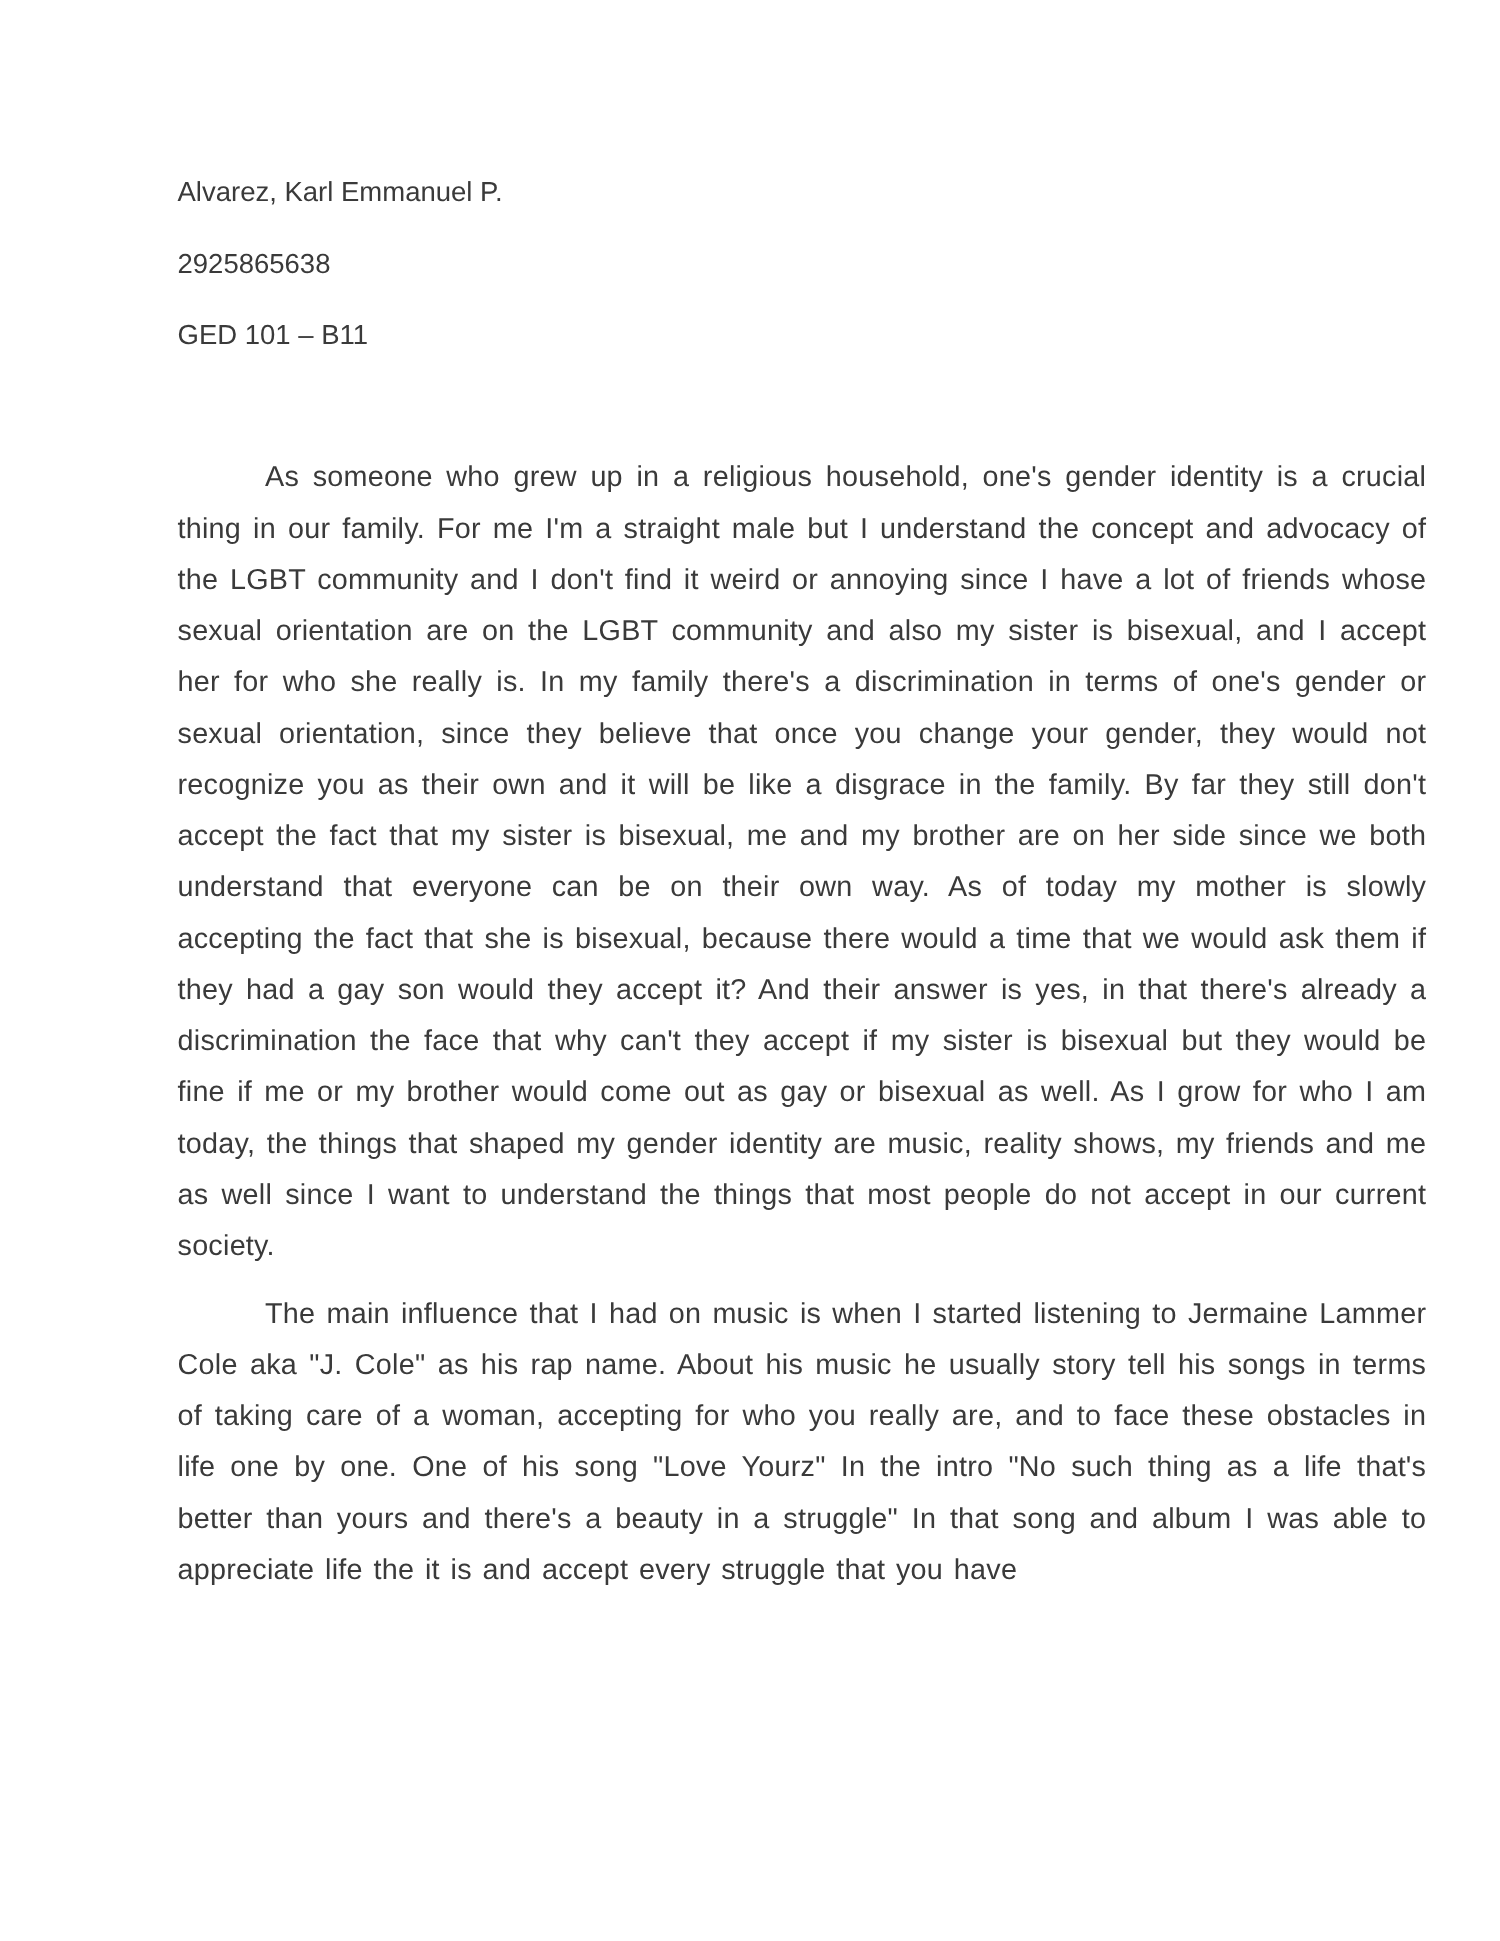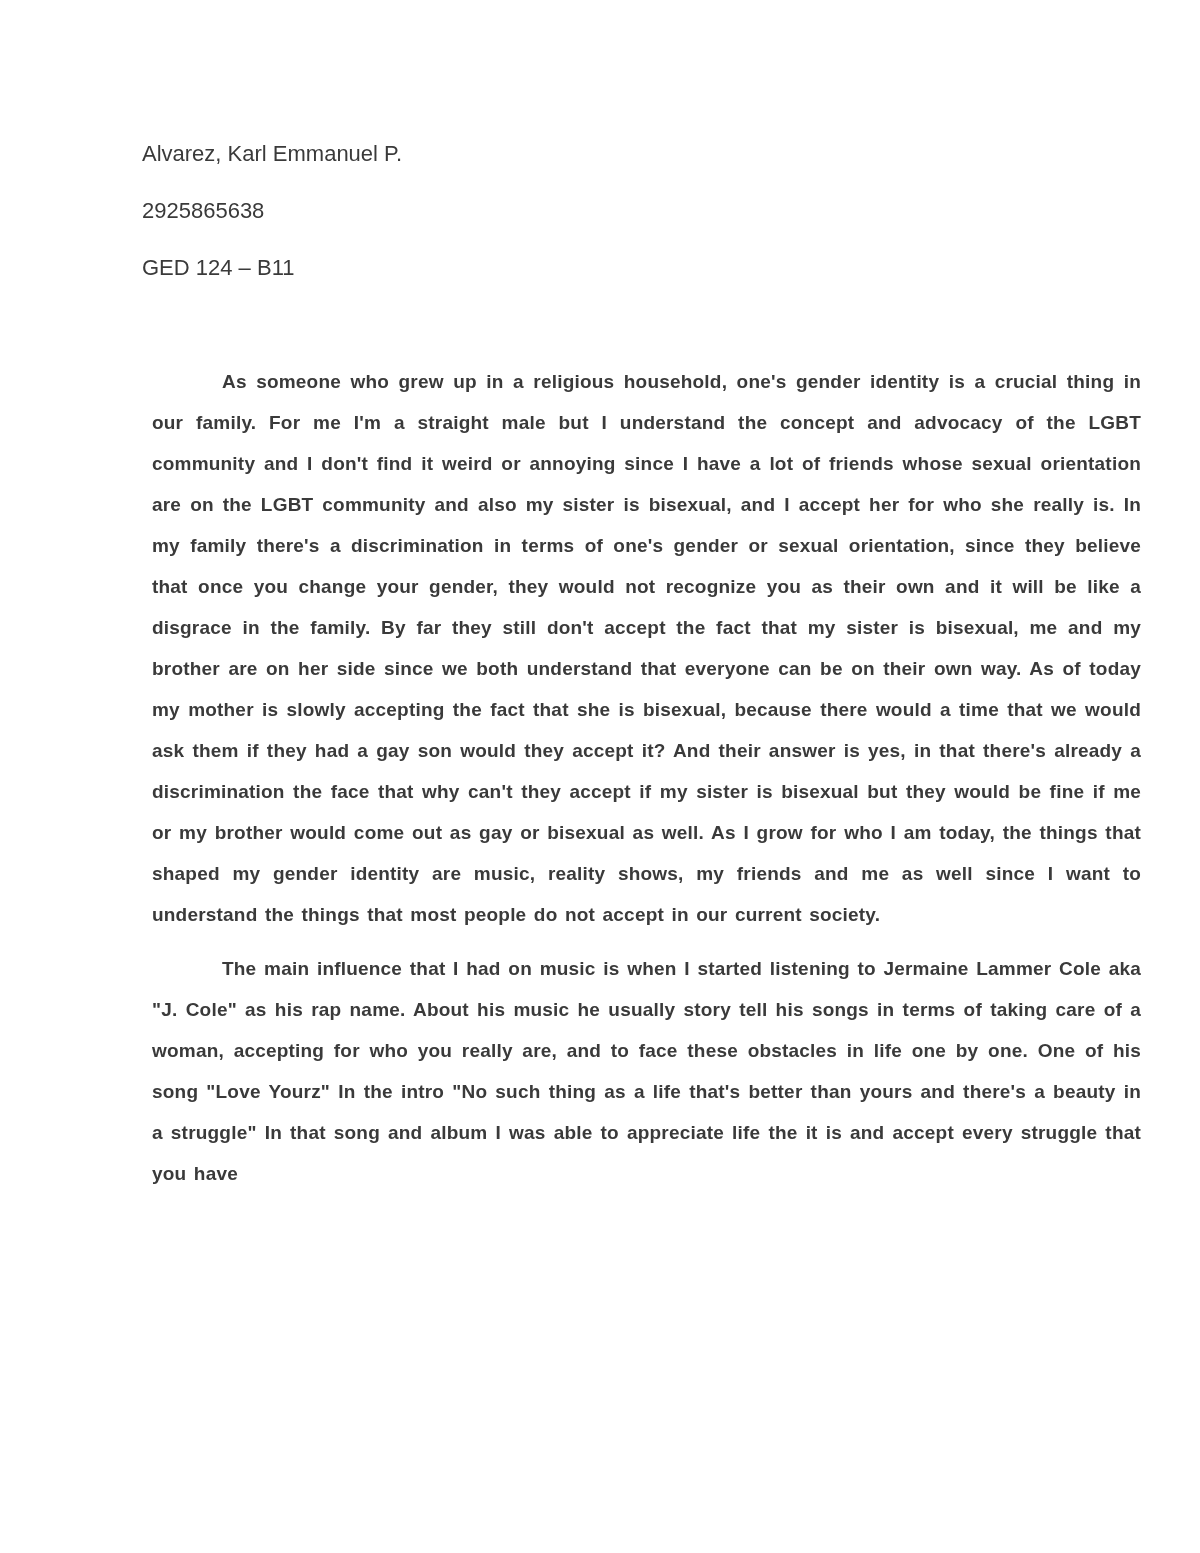--- a/index.html
+++ b/index.html
@@ -24,41 +24,40 @@
     margin: 0;
     white-space: nowrap;
   }
   .title {
     font-size: 22px;
     line-height: 57px;
     margin: 54px 0 0 0;
     text-align: center;
   }
   .body-para {
-    font-size: 19px;
+    font-size: 23px;
     line-height: 41px;
-    margin: 65px 0 0 10px;
+    margin: 65px 0 0 0;
     text-align: justify;
     text-indent: 70px;
     word-spacing: 2px;
     letter-spacing: 0.2px;
-    font-weight: bold;
   }
   .body-para + .body-para {
     margin-top: 13px;
   }
 </style>
 </head>
 <body>
 
 <div class="page">
   <div>
     <p class="hline">Alvarez, Karl Emmanuel P.</p>
     <p class="hline">2925865638</p>
-    <p class="hline">GED 124 – B11</p>
+    <p class="hline">GED 101 – B11</p>
   </div>
 
 
   <div>
     <p class="body-para">As someone who grew up in a religious household, one's gender identity is a crucial thing in our family. For me I'm a straight male but I understand the concept and advocacy of the LGBT community and I don't find it weird or annoying since I have a lot of friends whose sexual orientation are on the LGBT community and also my sister is bisexual, and I accept her for who she really is. In my family there's a discrimination in terms of one's gender or sexual orientation, since they believe that once you change your gender, they would not recognize you as their own and it will be like a disgrace in the family. By far they still don't accept the fact that my sister is bisexual, me and my brother are on her side since we both understand that everyone can be on their own way. As of today my mother is slowly accepting the fact that she is bisexual, because there would a time that we would ask them if they had a gay son would they accept it? And their answer is yes, in that there's already a discrimination the face that why can't they accept if my sister is bisexual but they would be fine if me or my brother would come out as gay or bisexual as well. As I grow for who I am today, the things that shaped my gender identity are music, reality shows, my friends and me as well since I want to understand the things that most people do not accept in our current society.</p>
     <p class="body-para">The main influence that I had on music is when I started listening to Jermaine Lammer Cole aka "J. Cole" as his rap name. About his music he usually story tell his songs in terms of taking care of a woman, accepting for who you really are, and to face these obstacles in life one by one. One of his song "Love Yourz" In the intro "No such thing as a life that's better than yours and there's a beauty in a struggle" In that song and album I was able to appreciate life the it is and accept every struggle that you have</p>
   </div>
 </div>
 
 </body></html>

